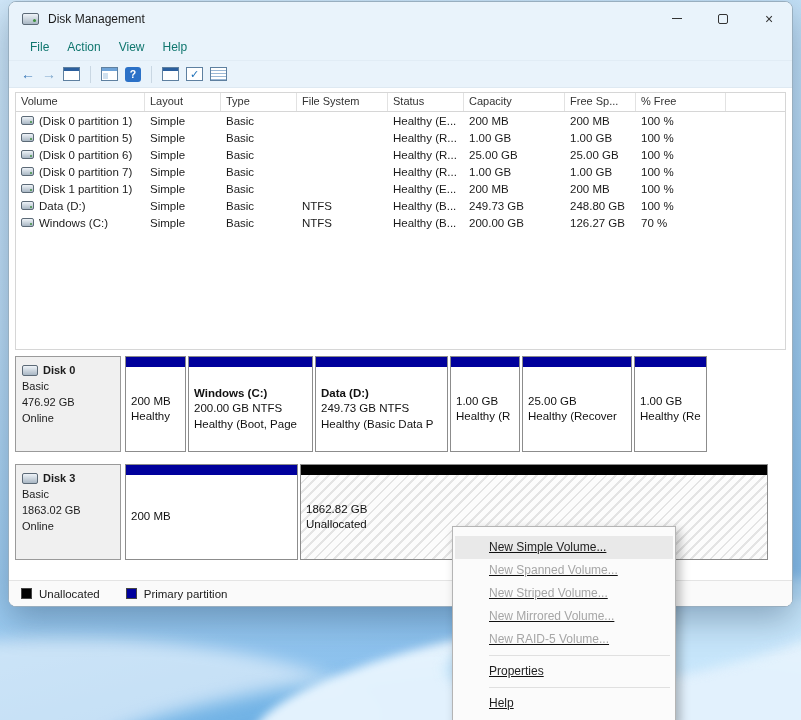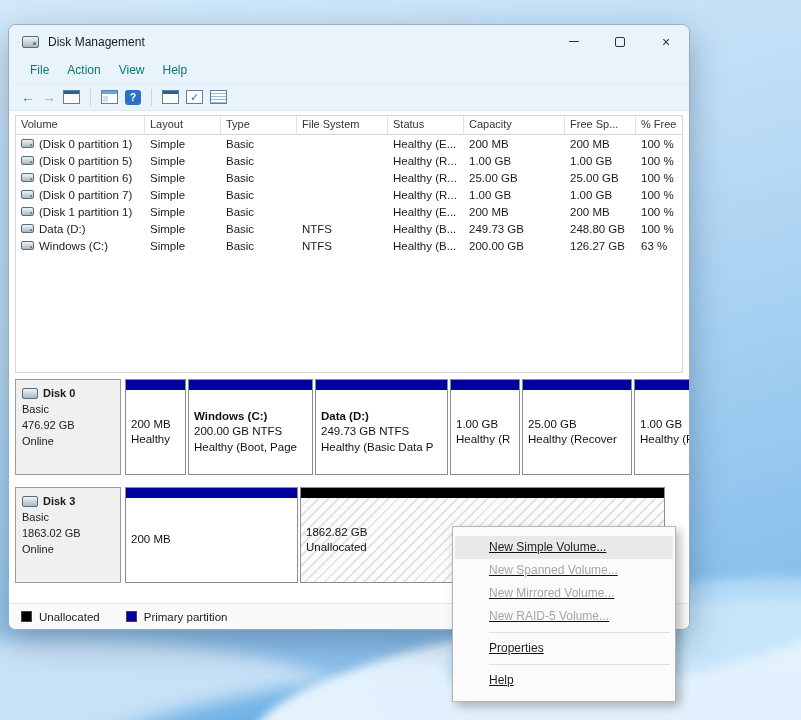--- a/index.html
+++ b/index.html
@@ -7,21 +7,21 @@
   body{font-family:"Liberation Sans","DejaVu Sans",sans-serif;color:#111;overflow:hidden;}
 
   .desktop{position:relative;width:801px;height:720px;overflow:hidden;
     background:linear-gradient(165deg,#d2e9fa 0%,#bcdcf5 35%,#9ccbf0 65%,#7ab6ea 100%);}
   .ribbon{position:absolute;border-radius:50%;pointer-events:none;}
   .r1{left:250px;bottom:-60px;width:760px;height:170px;background:#eaf6ff;opacity:.95;transform:rotate(-7deg);filter:blur(5px);}
   .r2{left:60px;bottom:-95px;width:820px;height:150px;background:#2f8fd8;opacity:.55;transform:rotate(-5deg);filter:blur(9px);}
   .r3{left:-120px;bottom:-40px;width:500px;height:120px;background:#ffffff;opacity:.5;transform:rotate(4deg);filter:blur(8px);}
   .r4{right:-60px;bottom:40px;width:420px;height:90px;background:#bfe2fa;opacity:.8;transform:rotate(-10deg);filter:blur(6px);}
 
-  .window{position:absolute;left:8px;top:24px;width:682px;height:606px;background:#fff;
+  .window{position:absolute;left:8px;top:1px;width:785px;height:606px;background:#fff;
     border:1px solid #98aebf;border-radius:8px;overflow:hidden;display:flex;flex-direction:column;
     box-shadow:0 12px 34px rgba(20,50,80,.35);}
 
   .titlebar{flex:0 0 33px;background:var(--chrome,#e9f3fb);display:flex;align-items:center;padding-left:13px;}
   .app-icon{width:17px;height:12px;border:1px solid #5c6a77;border-radius:2px;background:linear-gradient(#eef3f8,#a9b7c4);position:relative;margin-right:9px;}
   .app-icon::after{content:"";position:absolute;right:2px;bottom:2px;width:3px;height:3px;border-radius:50%;background:#3f9140;}
   .title{font-size:12px;color:#1b1b1b;}
   .controls{margin-left:auto;display:flex;height:100%;}
   .ctrl{width:46px;display:flex;align-items:center;justify-content:center;color:#333;}
   .glyph-min{width:10px;height:1px;background:#333;}
@@ -239,21 +239,21 @@
           <div class="td td-vol">
               <span class="vol-ico"></span>
               <span>Windows (C:)</span>
             </div>
           <div class="td">Simple</div>
           <div class="td">Basic</div>
           <div class="td">NTFS</div>
           <div class="td">Healthy (B...</div>
           <div class="td">200.00 GB</div>
           <div class="td">126.27 GB</div>
-          <div class="td">63 %</div>
+          <div class="td">70 %</div>
           <div class="td"></div>
         </div>
       </div>
 
       <div class="bottom-pane">
 
         <div class="disk-row">
           <div class="disk-info">
             <div class="disk-title">
                 <span class="disk-ico"></span>
@@ -349,20 +349,21 @@
             </span>
         </div>
 
       </div>
     </div>
   </div>
 
   <div class="context-menu">
     <div class="cm-item highlighted">New Simple Volume...</div>
     <div class="cm-item disabled">New Spanned Volume...</div>
+    <div class="cm-item disabled">New Striped Volume...</div>
     <div class="cm-item disabled">New Mirrored Volume...</div>
     <div class="cm-item disabled">New RAID-5 Volume...</div>
     <div class="cm-sep"></div>
     <div class="cm-item">Properties</div>
     <div class="cm-sep"></div>
     <div class="cm-item">Help</div>
   </div>
 </div>
 
 </body></html>

